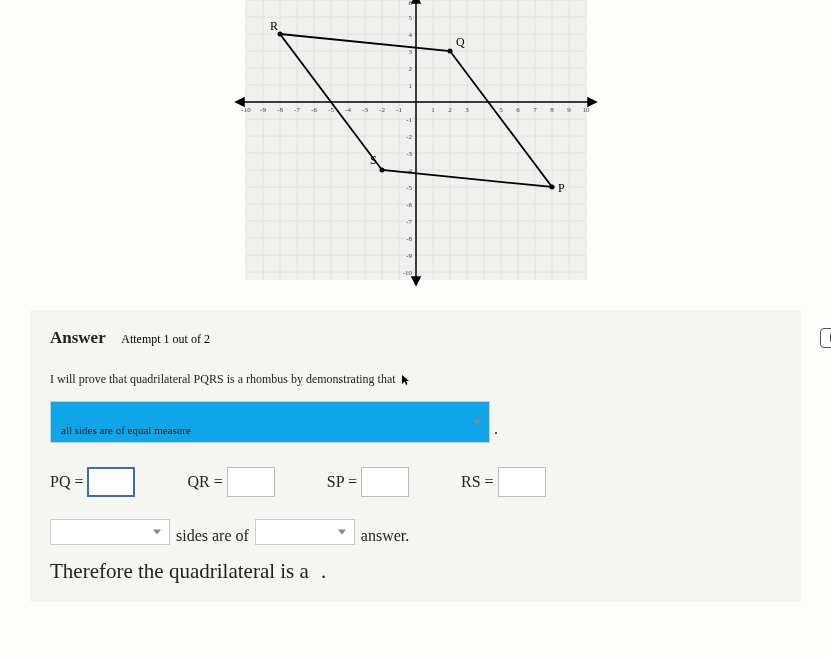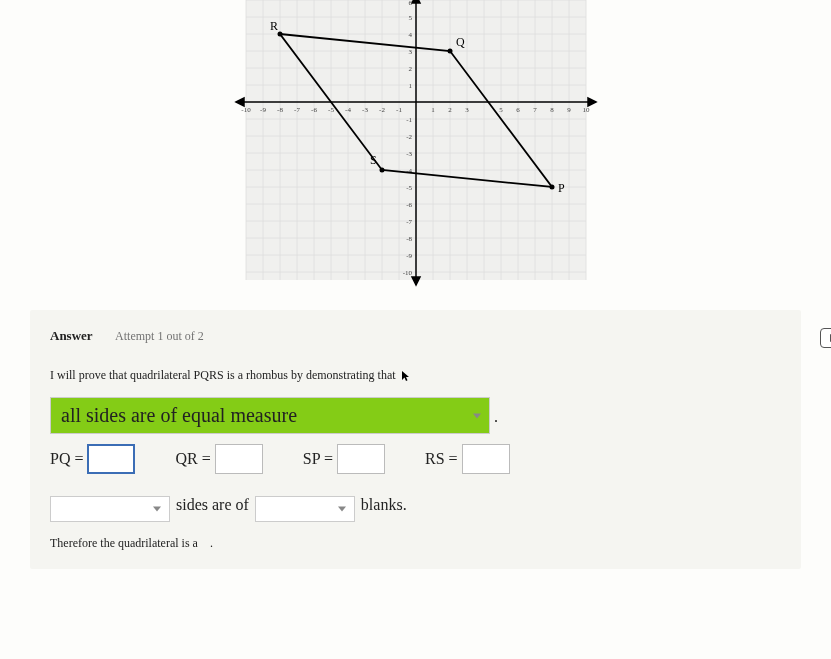--- a/index.html
+++ b/index.html
@@ -3,40 +3,40 @@
 <meta charset="utf-8">
 <style>
 * { box-sizing: border-box; margin: 0; padding: 0; }
 body { font-family: Georgia, 'Times New Roman', serif; background: #fdfdfb; color: #222; width: 831px; }
 .container { padding: 0 30px 20px 30px; }
 .graph-area { display: flex; justify-content: center; padding: 0 0 20px 0; }
 .graph-svg { display: block; }
 .instruction { font-size: 17px; margin: 15px 0 30px 0; line-height: 1.4; }
 .answer-panel { background: #f5f5f1; padding: 18px 20px; position: relative; border-radius: 2px; }
 .answer-header { font-size: 14px; margin-bottom: 22px; }
-.answer-label { font-weight: bold; font-size: 13px; }
-.attempt { color: #737373; font-size: 12px; margin-left: 19px; }
+.answer-label { font-weight: bold; font-size: 17px; }
+.attempt { color: #000000; font-size: 12px; margin-left: 12px; }
 .video-icon { position: absolute; right: 0; top: 18px; width: 26px; height: 20px; border: 1.5px solid #555; border-radius: 4px; display: flex; align-items: center; justify-content: center; cursor: pointer; background: #fff; right: -45px;}
 .video-icon svg { width: 10px; height: 10px; }
 .proof-text { font-size: 12px; margin-bottom: 10px; line-height: 1.5; }
 .cursor-arrow { display: inline-block; vertical-align: -3px; margin-left: 2px;}
-.dropdown-long { display: inline-block; background: #84cc16; border: 1px solid #ccc; padding: 6px 28px 6px 10px; font-size: 20px; position: relative; min-width: 440px; cursor: pointer; font-family: Georgia, serif; }
+.dropdown-long { display: inline-block; background: #0ea5e9; border: 1px solid #ccc; padding: 22px 28px 6px 10px; font-size: 11px; position: relative; min-width: 440px; cursor: pointer; font-family: Georgia, serif; }
 .dropdown-small { display: inline-block; background: #fff; border: 1px solid #ccc; padding: 4px 24px 4px 10px; font-size: 14px; position: relative; min-width: 100px; cursor: pointer; vertical-align: middle; height: 26px;}
 .dropdown-long::after, .dropdown-small::after { content: ""; position: absolute; right: 8px; top: 50%; transform: translateY(-50%); width: 0; height: 0; border-left: 4px solid transparent; border-right: 4px solid transparent; border-top: 5px solid #888; }
 .period { margin-left: 4px; font-size: 16px; }
-.eq-row { display: flex; align-items: center; gap: 40px; margin: 10px 0 22px 0; flex-wrap: wrap;}
+.eq-row { display: flex; align-items: center; gap: 52px; margin: 24px 0 22px 0; flex-wrap: wrap;}
 .eq-item { display: flex; align-items: center; font-size: 16px; }
 .eq-label { font-family: 'Times New Roman', serif; font-style: normal; }
 .eq-input { width: 48px; height: 30px; border: 1px solid #bbb; margin-left: 4px; background: #fff; font-size: 15px; text-align: center; font-family: Georgia, serif;}
 .eq-input.active { border: 2px solid #3b6db5; }
-.fill-row { font-size: 16px; margin-bottom: 14px; display: flex; align-items: flex-start; flex-wrap: wrap; gap: 6px;}
+.fill-row { font-size: 16px; margin-bottom: 14px; display: flex; align-items: flex-end; flex-wrap: wrap; gap: 6px;}
 .fill-row .dropdown-small { min-width: 120px; }
 .fill-row .dropdown-med { min-width: 100px; display: inline-block; background: #fff; border: 1px solid #ccc; padding: 4px 24px 4px 10px; font-size: 14px; position: relative; cursor: pointer; vertical-align: middle; height: 26px;}
 .fill-row .dropdown-med::after { content: ""; position: absolute; right: 8px; top: 50%; transform: translateY(-50%); width: 0; height: 0; border-left: 4px solid transparent; border-right: 4px solid transparent; border-top: 5px solid #888;}
-.conclude-row { font-size: 12px; display: flex; align-items: center; gap: 6px; }
+.conclude-row { font-size: 21px; display: flex; align-items: center; gap: 6px; }
 </style>
 </head>
 <body>
 
 <div class="container">
 
   <div class="graph-area">
     <svg class="graph-svg" width="380" height="290" viewBox="0 0 380 290">
 
       <rect x="20" y="0" width="340" height="280" fill="#f0f0ee"></rect>
@@ -197,21 +197,21 @@
     </div>
 
     <div class="fill-row">
       <span class="dropdown-small">
         <span></span>
       </span>
       <span>sides are of</span>
       <span class="dropdown-med">
         <span></span>
       </span>
-      <span>blanks.</span>
+      <span>answer.</span>
     </div>
 
     <div class="conclude-row">
       <span>Therefore the quadrilateral is a</span>
       <span class="dropdown-med">
         <span></span>
       </span>
       <span>.</span>
     </div>
   </div>

